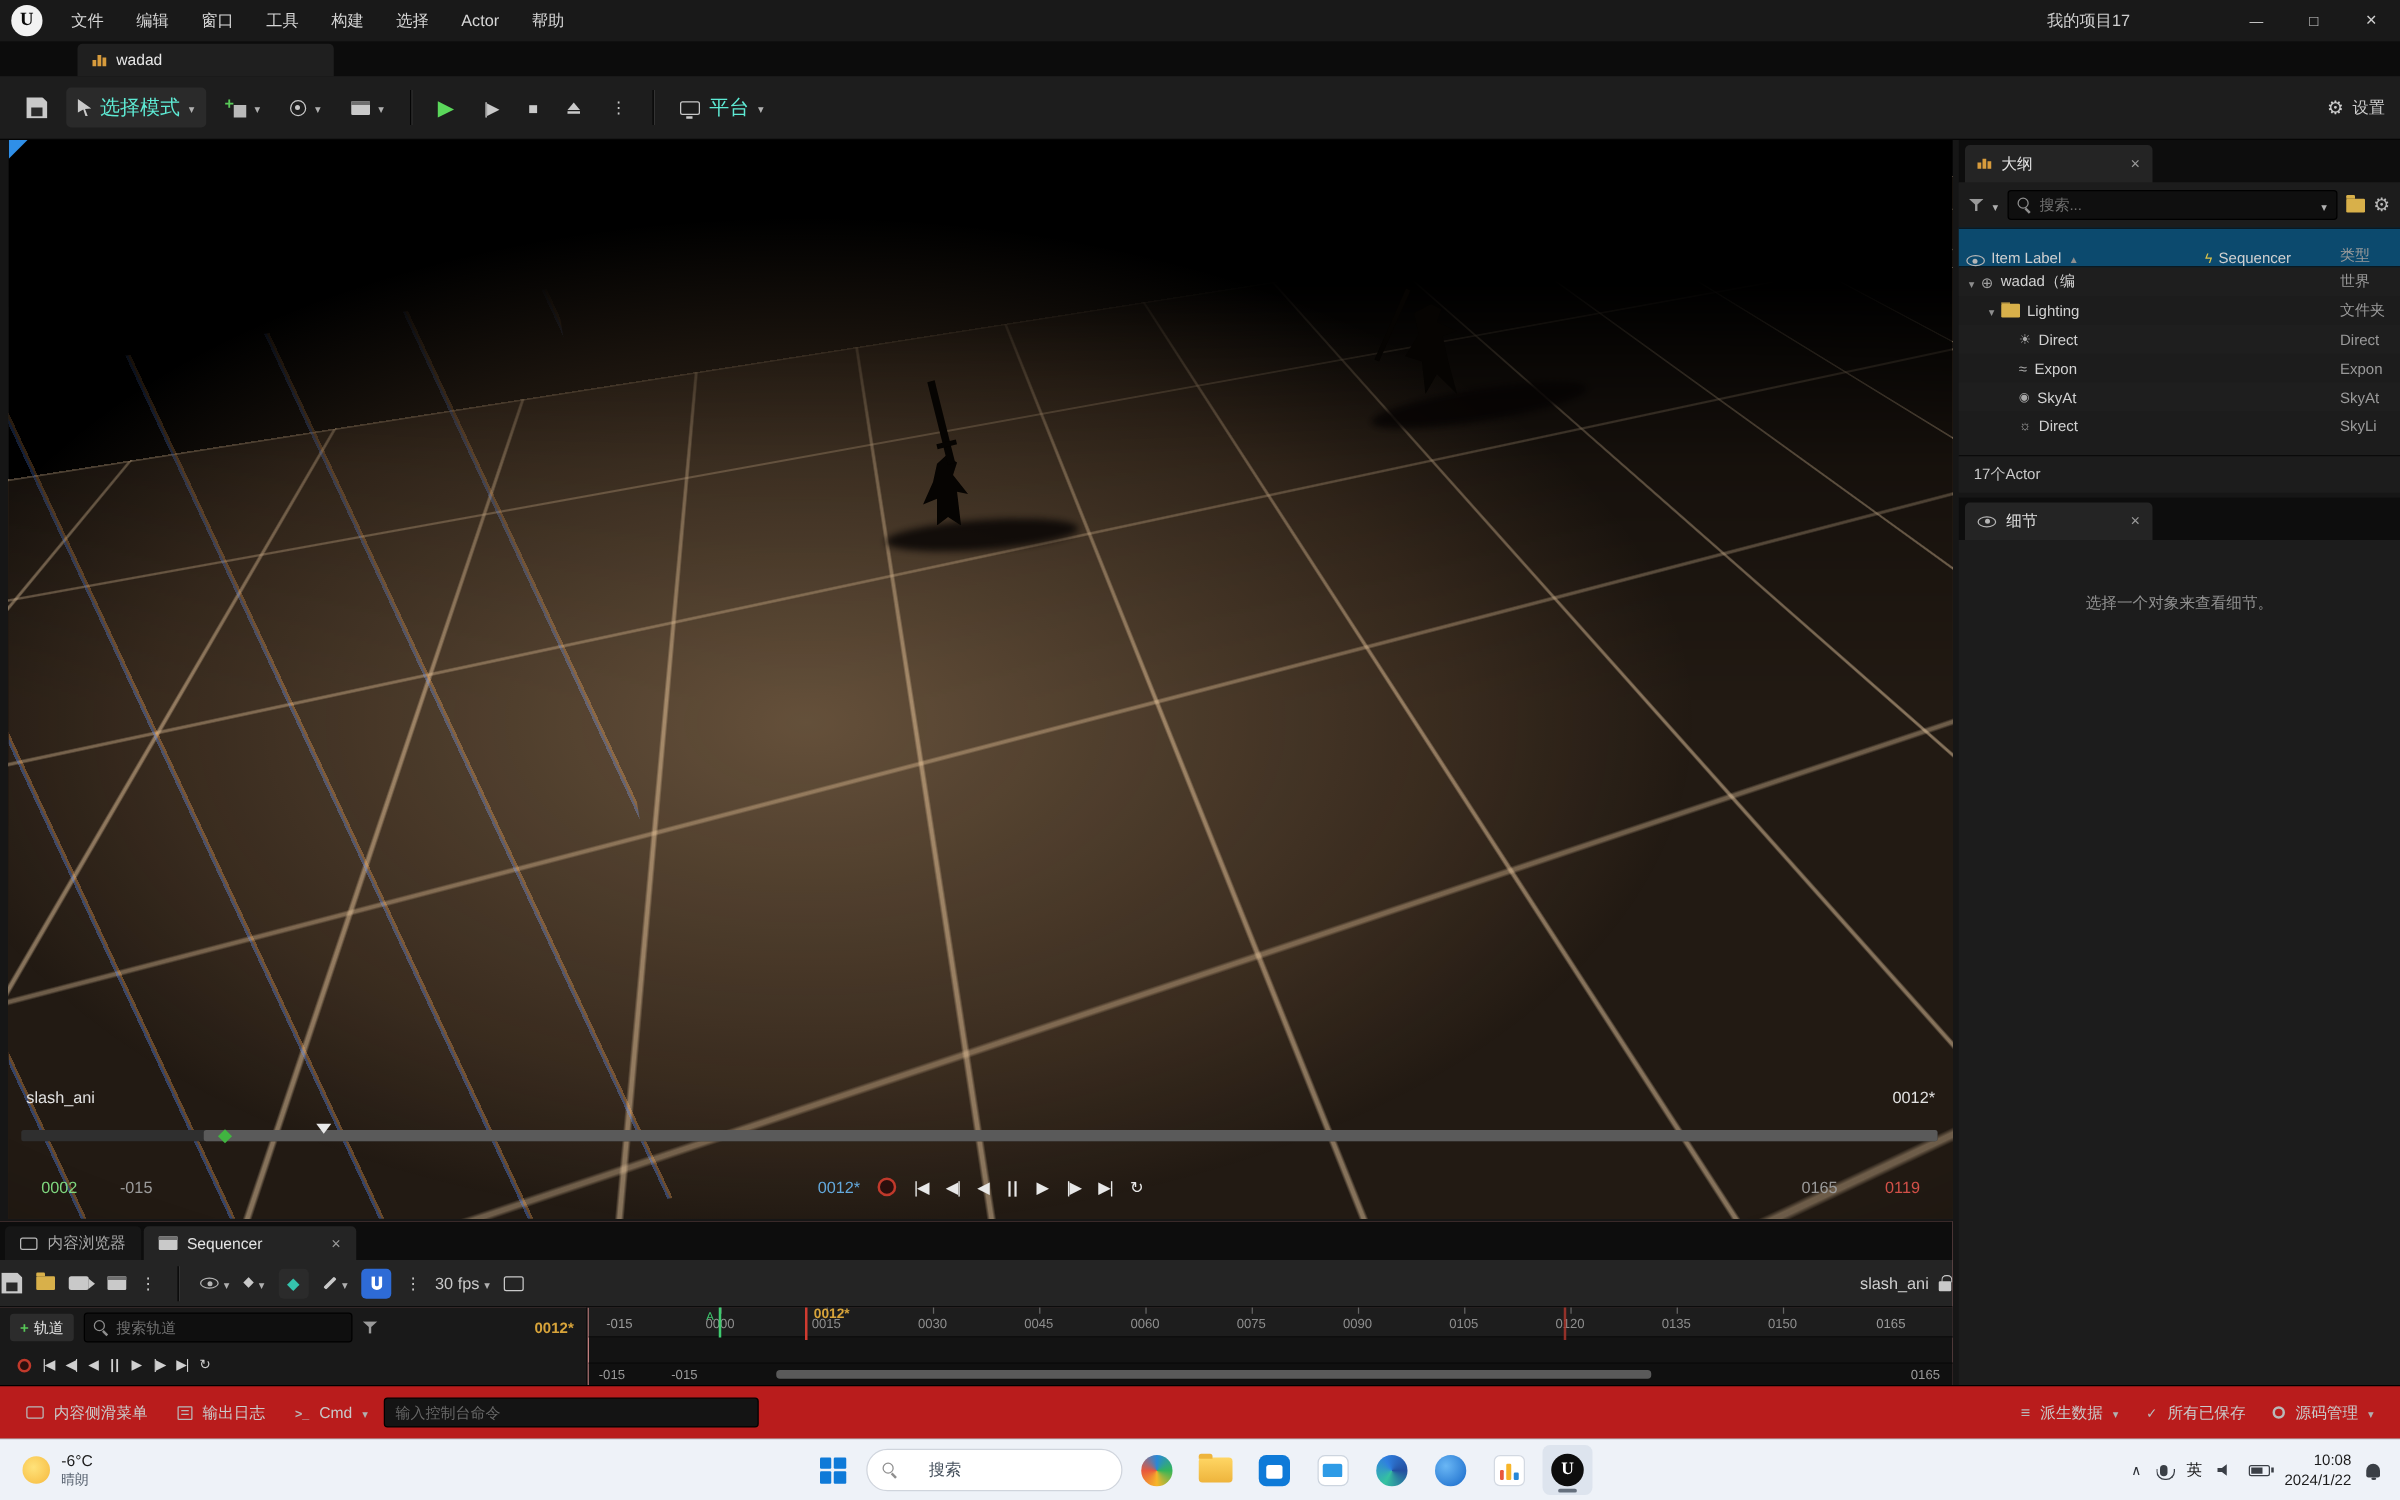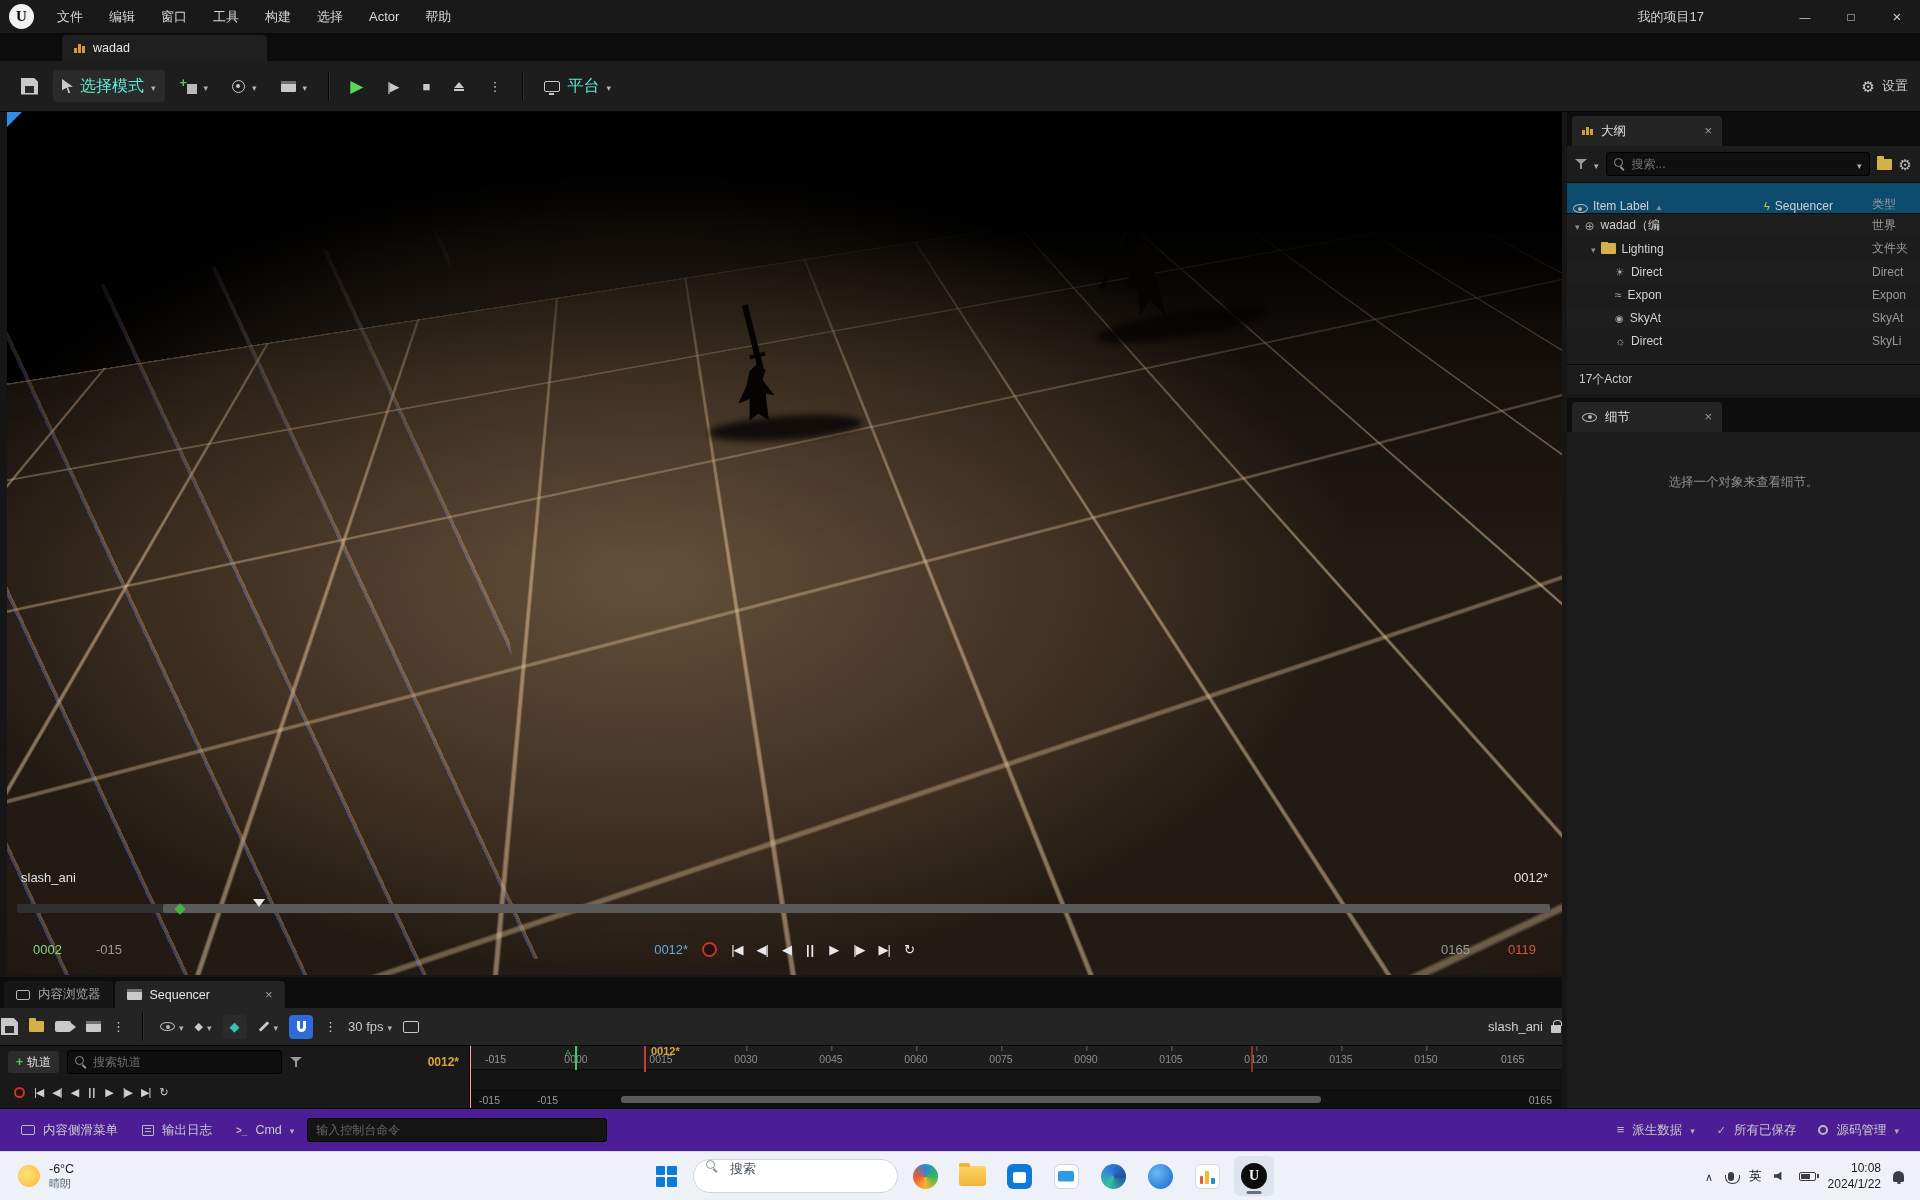--- a/index.html
+++ b/index.html
@@ -175,37 +175,37 @@
   .playhead{position:absolute;left:173px;top:0;width:2px;height:26px;background:#d03b30}
   .ph-label{position:absolute;left:180px;top:-1px;color:#d8a43a;font-size:11px;font-weight:bold}
   .marker-a{position:absolute;left:104px;top:0;width:2px;height:24px;background:#3ecb6f}
   .marker-a-label{position:absolute;left:94px;top:2px;color:#3ecb6f;font-size:9px}
   .end-marker{position:absolute;left:780px;top:0;width:2px;height:26px;background:#a8352c;opacity:.85}
   .seq-bottom{position:absolute;left:0;right:0;bottom:0;height:18px;background:#101010;border-top:1px solid #0a0a0a}
   .sb-lab{position:absolute;top:3px;color:#9a9a9a;font-size:10.5px}
   .h-scroll{position:absolute;left:150px;bottom:5px;width:700px;height:7px;background:#5a5a5a;border-radius:3px}
 
   
-  .statusbar{position:absolute;left:0;top:1108px;right:0;height:43px;background:#4c1d95;border-top:1px solid #000;display:flex;align-items:center;padding:0 10px;gap:2px}
+  .statusbar{position:absolute;left:0;top:1108px;right:0;height:43px;background:#b91c1c;border-top:1px solid #000;display:flex;align-items:center;padding:0 10px;gap:2px}
   .sb-item{display:flex;align-items:center;gap:8px;font-size:12.5px;color:#c9c9c9;padding:0 11px;height:100%}
   .console-input{width:300px;height:24px;background:#141414;border:1px solid #000;border-radius:3px;color:#cfcfcf;font-size:12px;padding:0 8px;outline:none}
   .console-input::placeholder{color:#666}
   .sb-right{margin-left:auto;display:flex;align-items:center;height:100%}
 
   
   .taskbar{position:absolute;left:0;top:1151px;right:0;height:49px;background:#eef2f8;border-top:1px solid #d8dde5;color:#1b1b1b}
   .weather{position:absolute;left:8px;top:0;height:100%;display:flex;align-items:center;gap:9px;padding:0 10px}
   .sun{width:22px;height:22px;border-radius:50%;background:radial-gradient(circle at 40% 40%,#ffe27a,#f6b93d)}
   .weather .t1{font-size:12.5px;color:#1b1b1b}
   .weather .t2{font-size:11px;color:#5a6572}
   .tb-center{position:absolute;left:50%;top:0;transform:translateX(-50%);height:100%;display:flex;align-items:center;gap:7px}
   .task-icon{width:40px;height:40px;border-radius:6px;display:flex;align-items:center;justify-content:center;position:relative}
   .i-start{width:21px;height:21px;display:grid;grid-template-columns:9.5px 9.5px;grid-template-rows:9.5px 9.5px;gap:2px}
   .i-start span{background:#0e7ad8;border-radius:1px}
-  .search-pill{width:205px;height:34px;background:#fff;border:1px solid #d0d5dd;border-radius:17px;display:flex;align-items:flex-start;gap:12px;padding:0 12px;color:#45505c;font-size:13px}
+  .search-pill{width:205px;height:34px;background:#fff;border:1px solid #d0d5dd;border-radius:17px;display:flex;align-items:center;gap:25px;padding:0 12px;color:#45505c;font-size:13px}
   .copilot{width:25px;height:25px;border-radius:50%;background:conic-gradient(#2988d8,#35b558,#f7b529,#e8583d,#2988d8)}
   .tb-folder{width:27px;height:20px;background:linear-gradient(#ffd664,#eeb43c);border-radius:3px;position:relative}
   .tb-folder::before{content:"";position:absolute;top:-3px;left:0;width:11px;height:4px;background:#eeb43c;border-radius:2px 2px 0 0}
   .tb-store{width:25px;height:25px;border-radius:6px;background:#0e7ad8;position:relative}
   .tb-store::after{content:"";position:absolute;left:6px;top:8px;width:13px;height:11px;background:#fff;border-radius:2px}
   .tb-mail{width:25px;height:25px;border-radius:6px;background:#fff;border:1px solid #cdd5df;display:flex;align-items:center;justify-content:center}
   .tb-mail b{width:16px;height:11px;background:#2e9be6;border-radius:2px;clip-path:polygon(0 0,100% 0,100% 100%,0 100%)}
   .tb-edge{width:25px;height:25px;border-radius:50%;background:conic-gradient(from 210deg,#35c2a0,#2f7fe0,#234fa0,#35c2a0)}
   .tb-blue{width:25px;height:25px;border-radius:50%;background:radial-gradient(circle at 35% 35%,#6ab7f5,#1668c9)}
   .tb-chart{width:25px;height:25px;border-radius:5px;background:#fff;border:1px solid #d3d9e2;display:flex;align-items:flex-end;justify-content:center;gap:2px;padding:4px}

